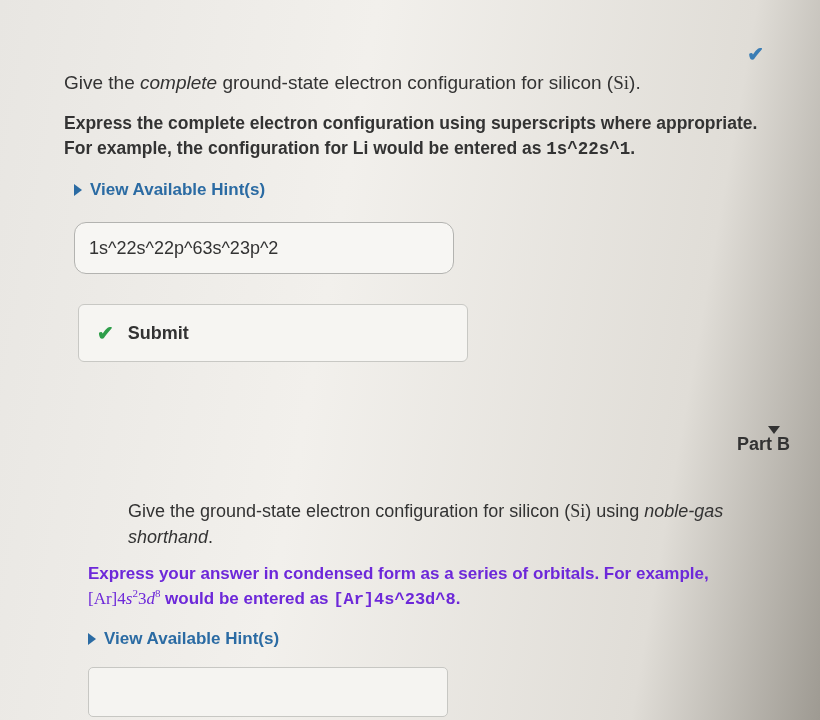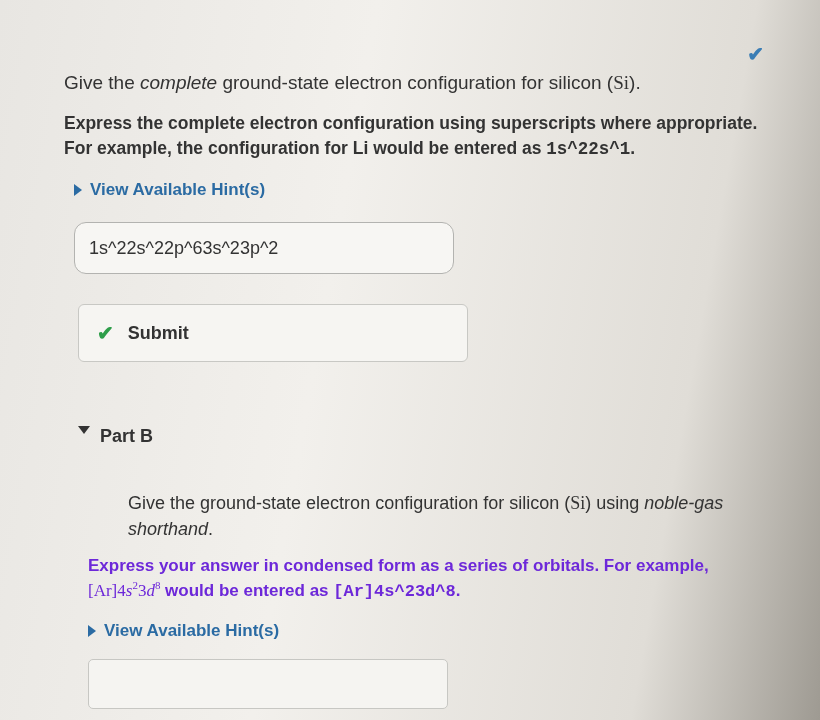--- a/index.html
+++ b/index.html
@@ -120,21 +120,22 @@
     font-size: 20px;
     font-weight: bold;
   }
   .part-b-header {
     margin: 50px 0 0 20px;
     padding: 14px 0 14px 28px;
     font-size: 18px;
     font-weight: bold;
     color: #333;
     display: flex;
-    align-items: flex-start;
+    align-items: flex-end;
+    flex-direction: column;
   }
   .partb-body {
     margin: 30px 0 0 58px;
   }
   .partb-prompt {
     font-size: 18px;
     color: #333;
     line-height: 1.4;
     margin-bottom: 12px;
     padding-right: 30px;

